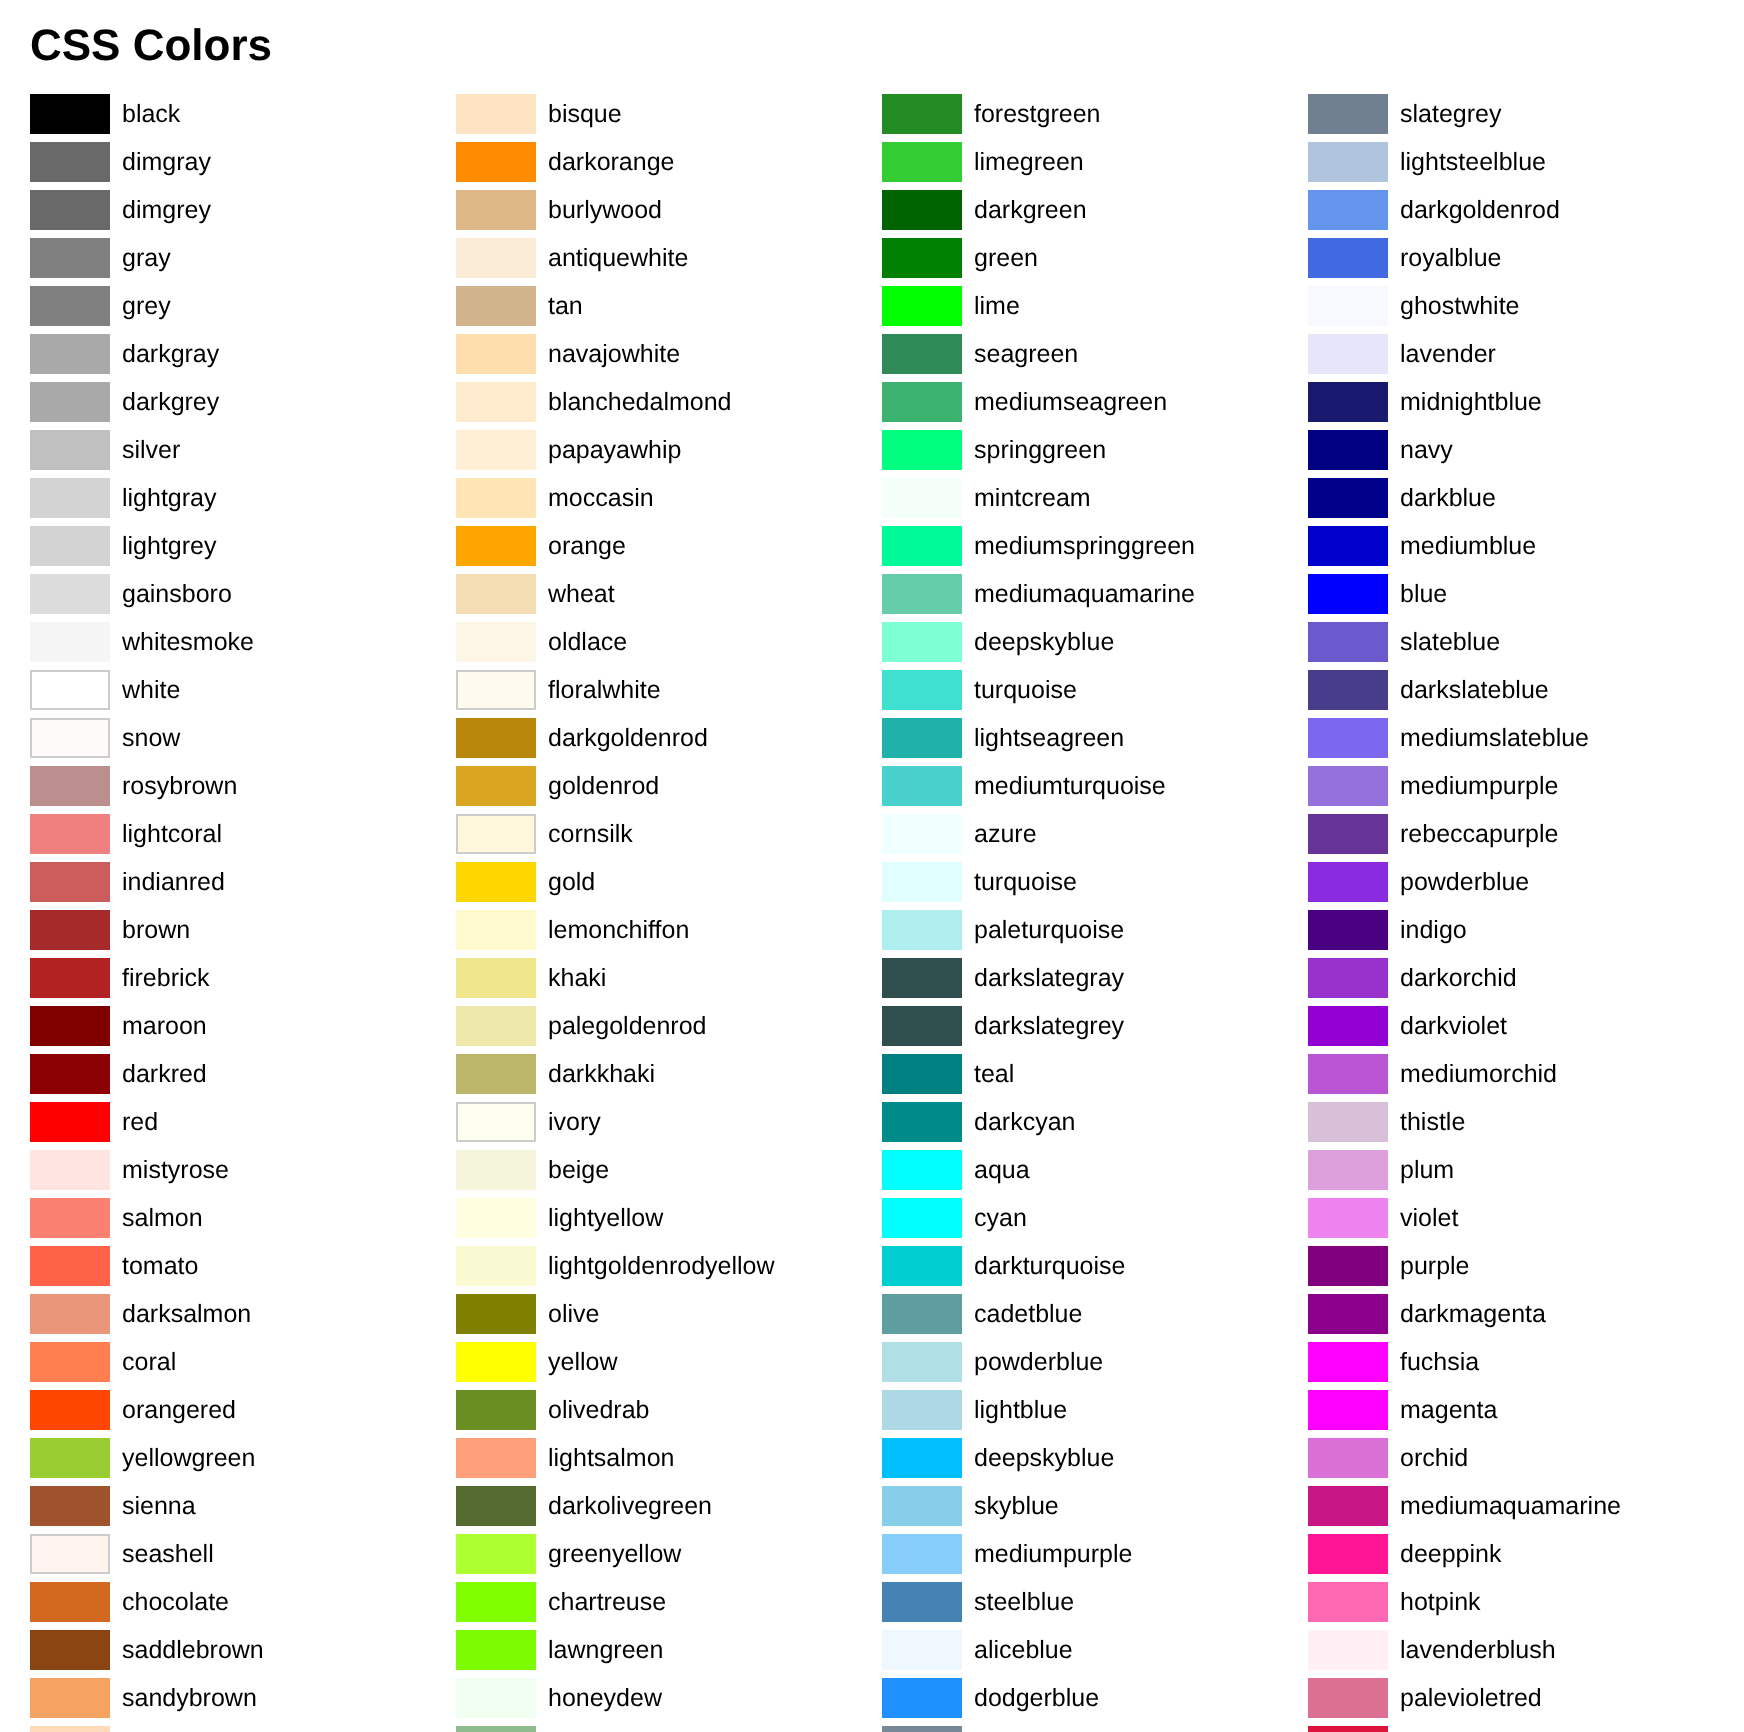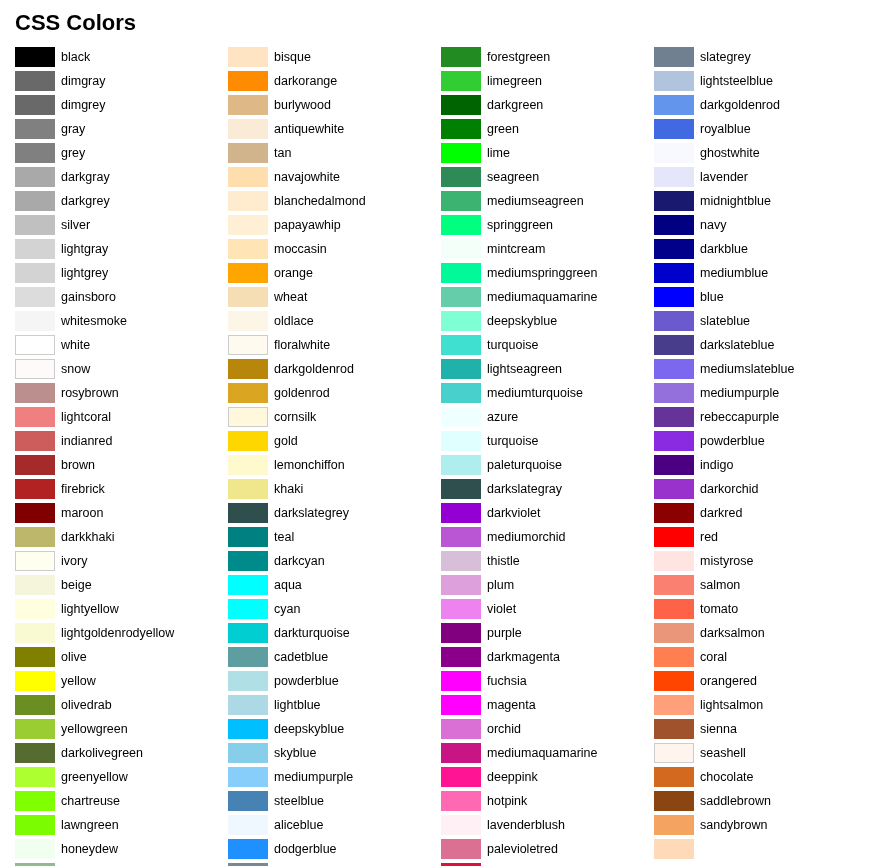--- a/index.html
+++ b/index.html
@@ -318,20 +318,24 @@
     </div>
     <div class="color-item">
       <div class="swatch" style="background-color: rgb(153, 50, 204);"></div>
       <span class="color-name">darkorchid</span>
     </div>
     <div class="color-item">
       <div class="swatch" style="background-color: rgb(128, 0, 0);"></div>
       <span class="color-name">maroon</span>
     </div>
     <div class="color-item">
+      <div class="swatch" style="background-color: rgb(238, 232, 170);"></div>
+      <span class="color-name">palegoldenrod</span>
+    </div>
+    <div class="color-item">
       <div class="swatch" style="background-color: rgb(47, 79, 79);"></div>
       <span class="color-name">darkslategrey</span>
     </div>
     <div class="color-item">
       <div class="swatch" style="background-color: rgb(148, 0, 211);"></div>
       <span class="color-name">darkviolet</span>
     </div>
     <div class="color-item">
       <div class="swatch" style="background-color: rgb(139, 0, 0);"></div>
       <span class="color-name">darkred</span>
@@ -454,26 +458,26 @@
     </div>
     <div class="color-item">
       <div class="swatch" style="background-color: rgb(173, 216, 230);"></div>
       <span class="color-name">lightblue</span>
     </div>
     <div class="color-item">
       <div class="swatch" style="background-color: rgb(255, 0, 255);"></div>
       <span class="color-name">magenta</span>
     </div>
     <div class="color-item">
+      <div class="swatch" style="background-color: rgb(154, 205, 50);"></div>
+      <span class="color-name">yellowgreen</span>
+    </div>
+    <div class="color-item">
       <div class="swatch" style="background-color: rgb(255, 160, 122);"></div>
       <span class="color-name">lightsalmon</span>
-    </div>
-    <div class="color-item">
-      <div class="swatch" style="background-color: rgb(154, 205, 50);"></div>
-      <span class="color-name">yellowgreen</span>
     </div>
     <div class="color-item">
       <div class="swatch" style="background-color: rgb(0, 191, 255);"></div>
       <span class="color-name">deepskyblue</span>
     </div>
     <div class="color-item">
       <div class="swatch" style="background-color: rgb(218, 112, 214);"></div>
       <span class="color-name">orchid</span>
     </div>
     <div class="color-item">

